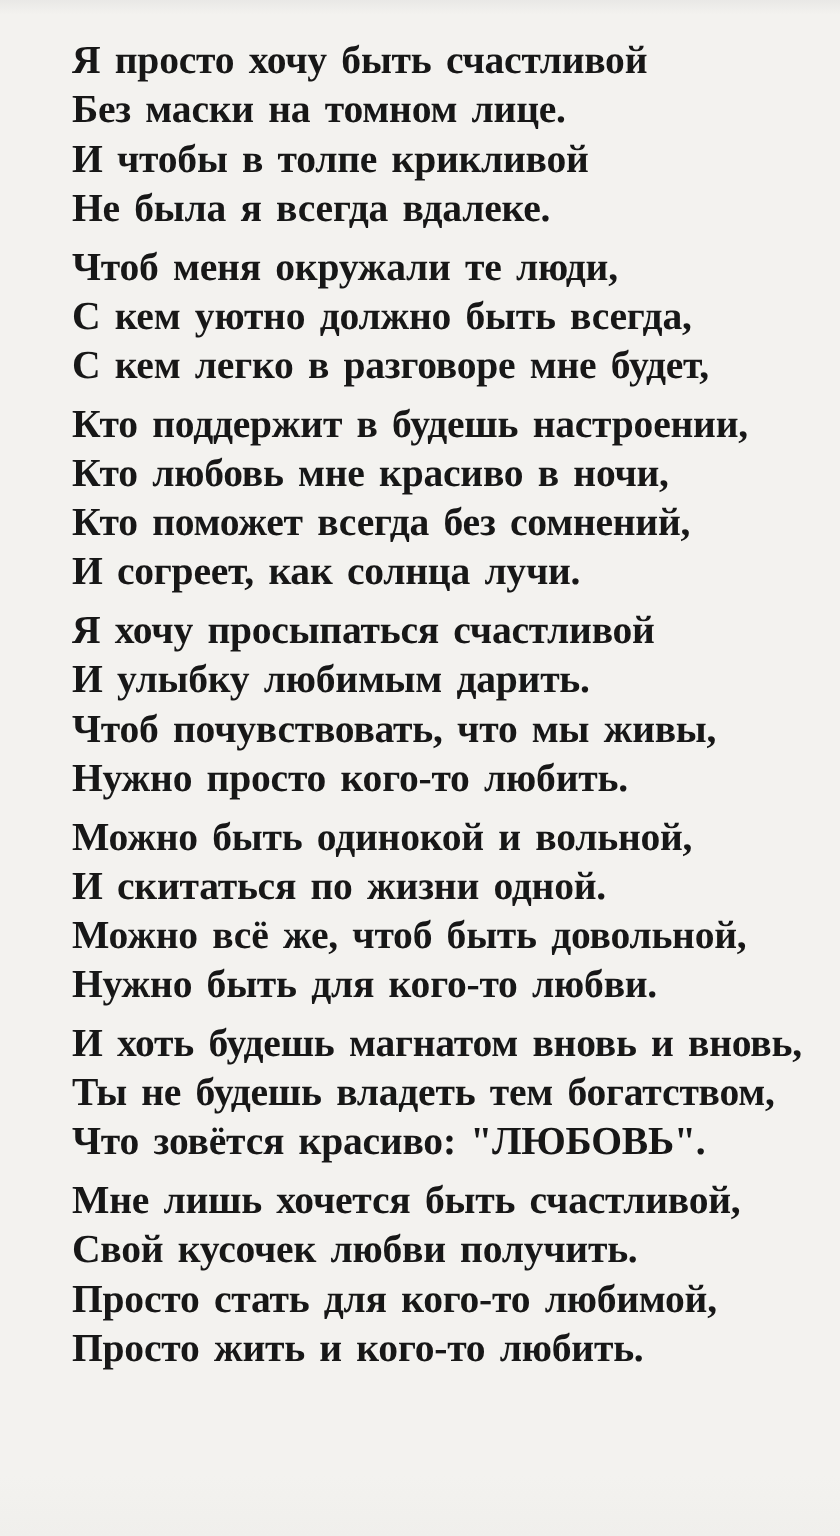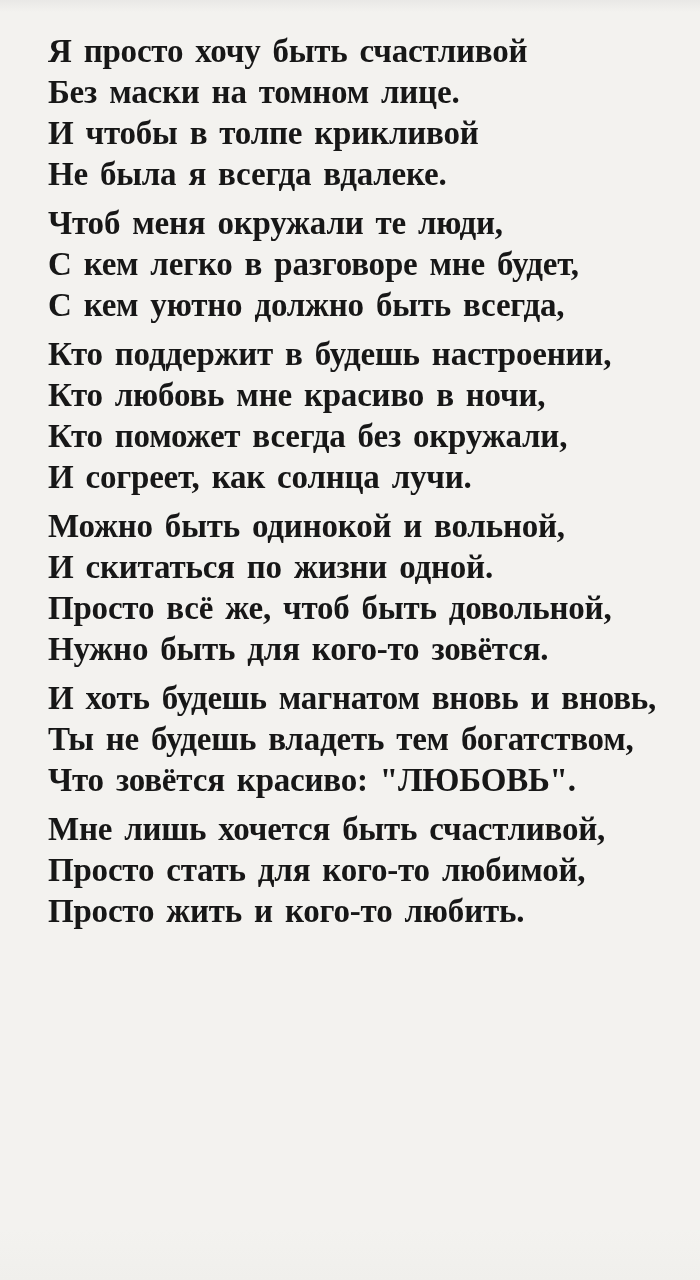--- a/index.html
+++ b/index.html
@@ -10,21 +10,21 @@
     width: 700px;
     height: 1280px;
     overflow: hidden;
     background: #f3f2ef;
   }
   .page {
     position: relative;
     width: 700px;
     height: 1280px;
     box-sizing: border-box;
-    padding: 31px 10px 0 48px;
+    padding: 31px 10px 0 60px;
     background: linear-gradient(180deg, #e9e8e6 0px, #f3f2ef 12px, #f3f2ef 96%, #f0efec 100%);
   }
   .stanza {
     margin: 0 0 8px 0;
   }
   .poem-line {
     margin: 0;
     font-family: "Liberation Serif", "DejaVu Serif", serif;
     font-weight: bold;
     font-size: 33px;
@@ -42,44 +42,51 @@
 
   <div class="stanza">
     <p class="poem-line">Я просто хочу быть счастливой</p>
     <p class="poem-line">Без маски на томном лице.</p>
     <p class="poem-line">И чтобы в толпе крикливой</p>
     <p class="poem-line">Не была я всегда вдалеке.</p>
   </div>
 
   <div class="stanza">
     <p class="poem-line">Чтоб меня окружали те люди,</p>
+    <p class="poem-line">С кем уютно должно быть всегда,</p>
     <p class="poem-line">С кем легко в разговоре мне будет,</p>
-    <p class="poem-line">С кем уютно должно быть всегда,</p>
   </div>
 
   <div class="stanza">
     <p class="poem-line">Кто поддержит в будешь настроении,</p>
     <p class="poem-line">Кто любовь мне красиво в ночи,</p>
-    <p class="poem-line">Кто поможет всегда без окружали,</p>
+    <p class="poem-line">Кто поможет всегда без сомнений,</p>
     <p class="poem-line">И согреет, как солнца лучи.</p>
   </div>
 
+  <div class="stanza">
+    <p class="poem-line">Я хочу просыпаться счастливой</p>
+    <p class="poem-line">И улыбку любимым дарить.</p>
+    <p class="poem-line">Чтоб почувствовать, что мы живы,</p>
+    <p class="poem-line">Нужно просто кого-то любить.</p>
+  </div>
 
   <div class="stanza">
     <p class="poem-line">Можно быть одинокой и вольной,</p>
     <p class="poem-line">И скитаться по жизни одной.</p>
-    <p class="poem-line">Просто всё же, чтоб быть довольной,</p>
-    <p class="poem-line">Нужно быть для кого-то зовётся.</p>
+    <p class="poem-line">Можно всё же, чтоб быть довольной,</p>
+    <p class="poem-line">Нужно быть для кого-то любви.</p>
   </div>
 
   <div class="stanza">
     <p class="poem-line">И хоть будешь магнатом вновь и вновь,</p>
     <p class="poem-line">Ты не будешь владеть тем богатством,</p>
     <p class="poem-line">Что зовётся красиво: "ЛЮБОВЬ".</p>
   </div>
 
   <div class="stanza">
     <p class="poem-line">Мне лишь хочется быть счастливой,</p>
+    <p class="poem-line">Свой кусочек любви получить.</p>
     <p class="poem-line">Просто стать для кого-то любимой,</p>
     <p class="poem-line">Просто жить и кого-то любить.</p>
   </div>
 
 </div>
 
 </body></html>

